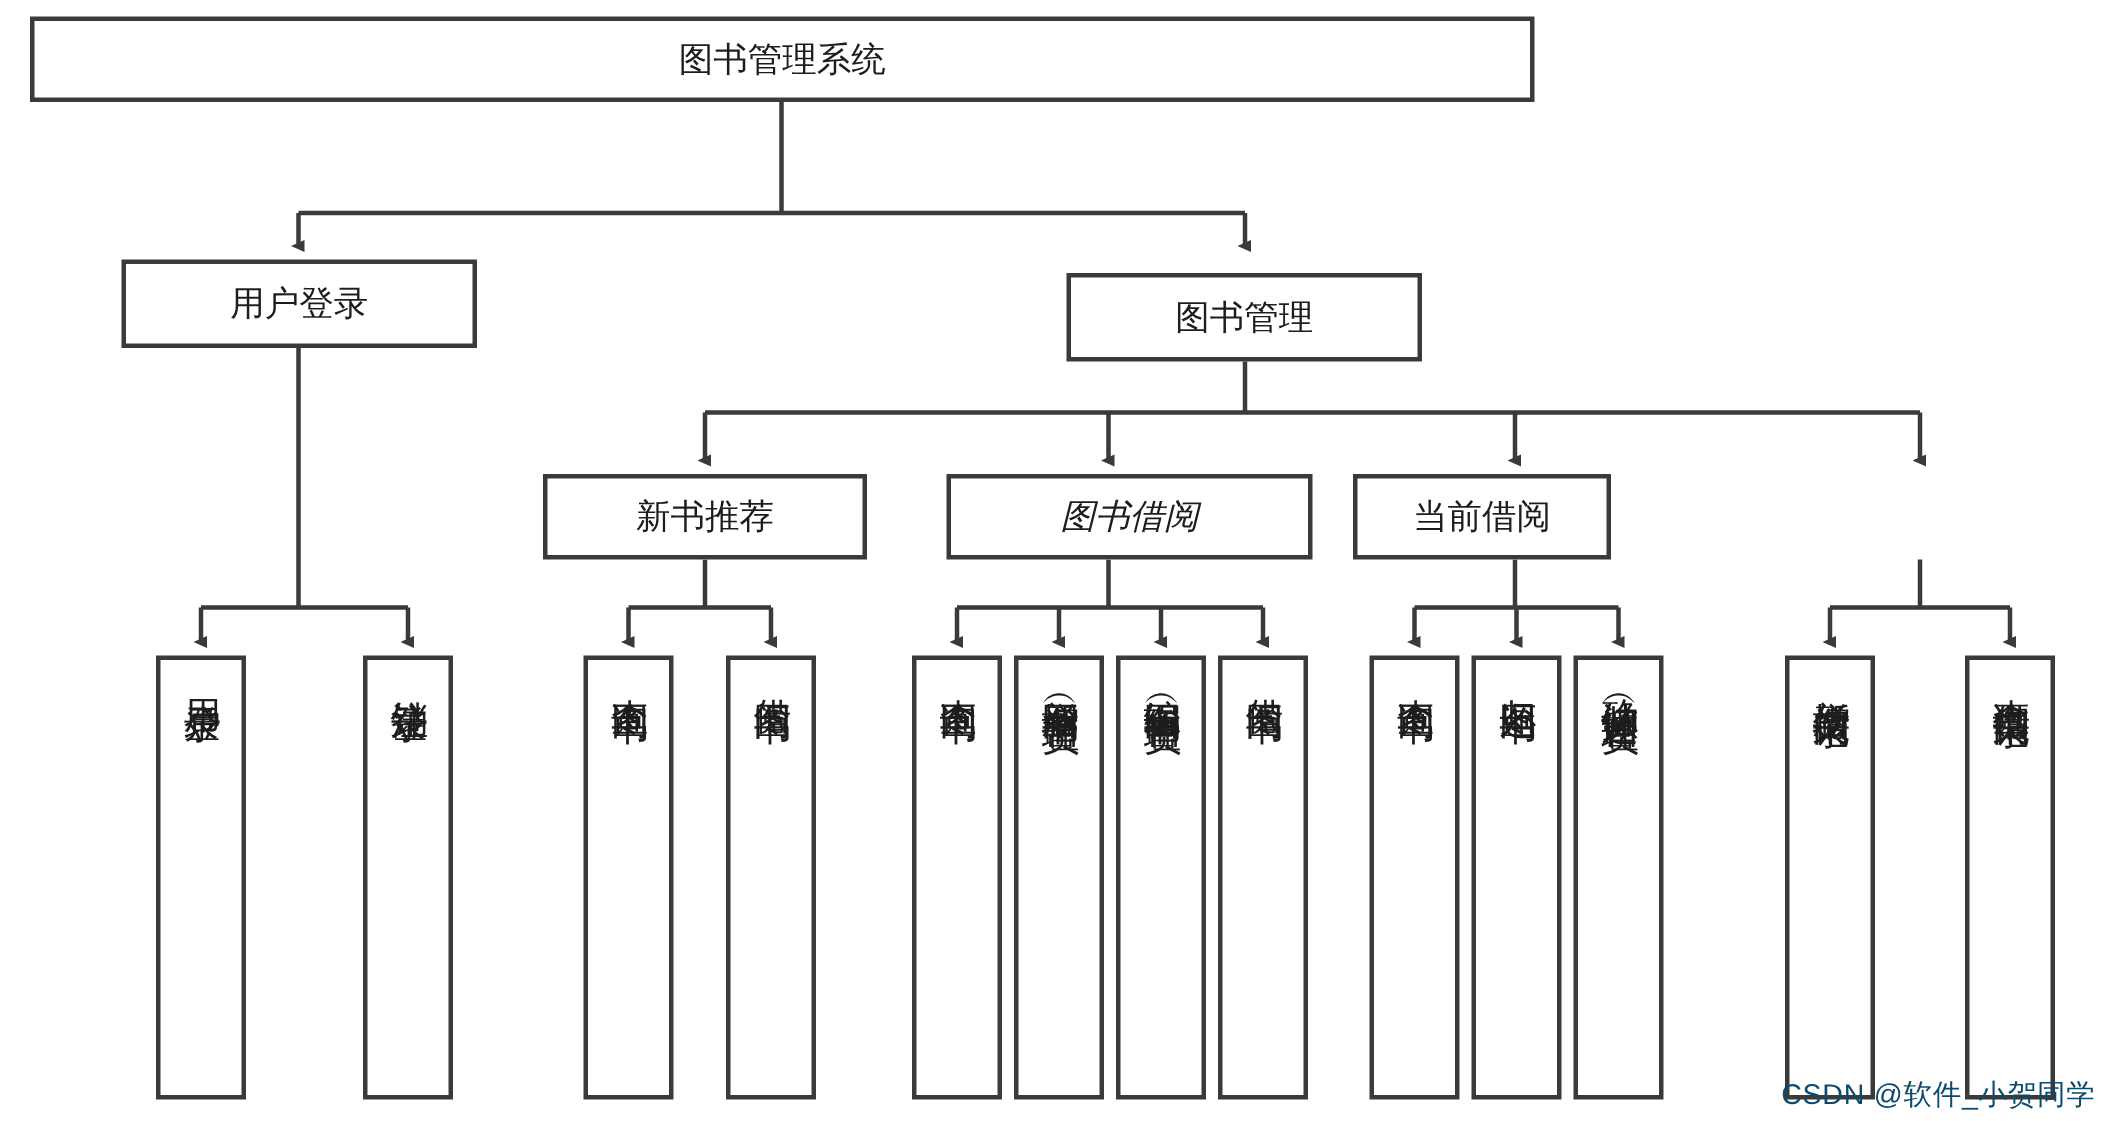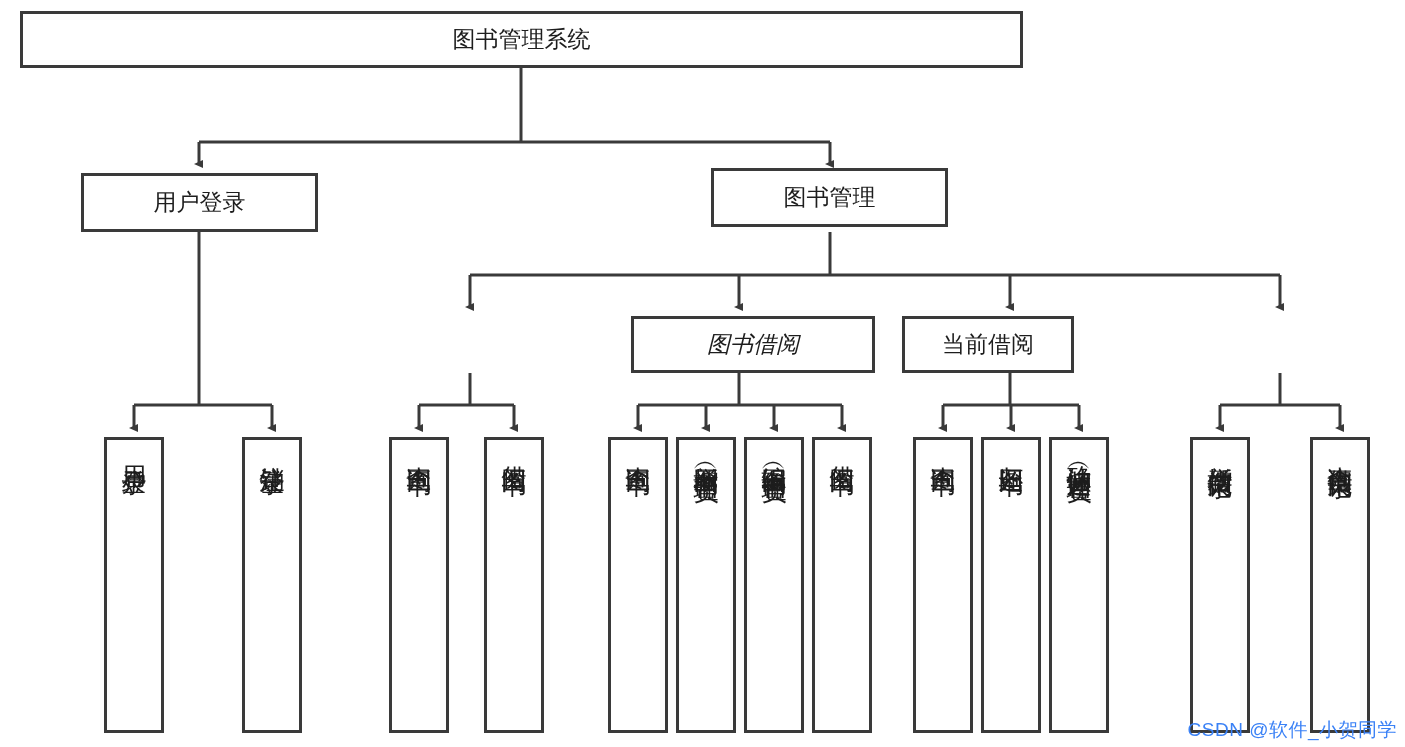--- a/index.html
+++ b/index.html
@@ -54,21 +54,21 @@
     text-orientation: upright;
     font-size: 25px;
     letter-spacing: 2px;
     line-height: 1;
   }
   #watermark {
     position: absolute;
     right: 8px;
     bottom: 4px;
     font-size: 19px;
-    color: #3b82f6;
+    color: #0c4a6e;
     white-space: nowrap;
     z-index: 5;
     letter-spacing: 0.5px;
   }
 </style>
 </head>
 <body>
 
 <div id="diagram-root">
 
@@ -122,24 +122,27 @@
     </g>
   </svg>
 
   <div class="node horizontal" style="left: 20px; top: 11px; width: 1003px; height: 57px;">
     <span class="node-label">图书管理系统</span>
   </div>
 
   <div class="node horizontal" style="left: 81px; top: 173px; width: 237px; height: 59px;">
     <span class="node-label">用户登录</span>
   </div>
-  <div class="node horizontal" style="left: 711px; top: 168px; width: 237px; height: 59px;">
+  <div class="node horizontal" style="left: 711px; top: 182px; width: 237px; height: 59px;">
     <span class="node-label">图书管理</span>
   </div>
 
+  <div class="node horizontal" style="left: 362px; top: 316px; width: 216px; height: 57px;">
+    <span class="node-label">新书推荐</span>
+  </div>
   <div class="node horizontal" style="left: 631px; top: 316px; width: 244px; height: 57px; font-style: italic;">
     <span class="node-label">图书借阅</span>
   </div>
   <div class="node horizontal" style="left: 902px; top: 316px; width: 172px; height: 57px;">
     <span class="node-label">当前借阅</span>
   </div>
 
   <div class="node vertical" style="left: 104px; top: 437px; width: 60px; height: 296px;">
     <span class="node-label">用户登录</span>
   </div>

